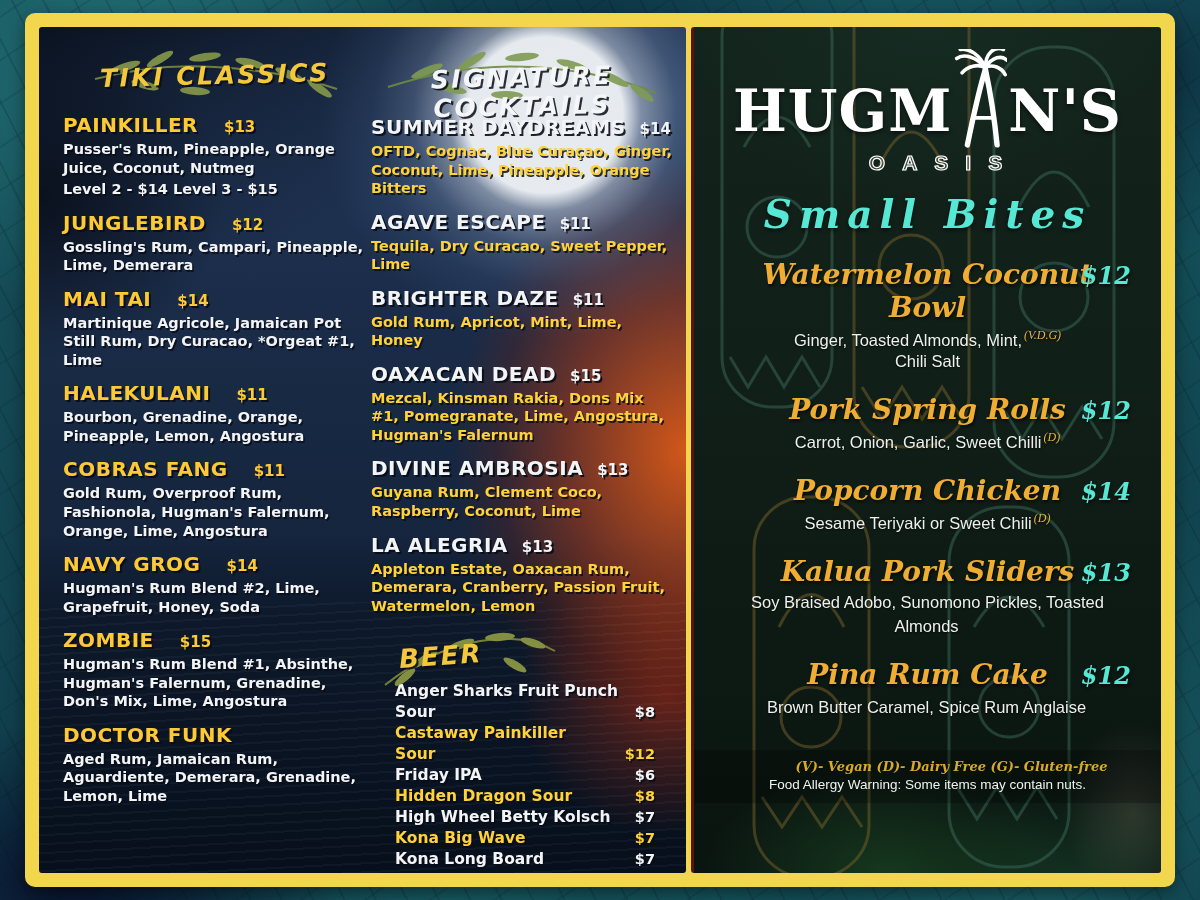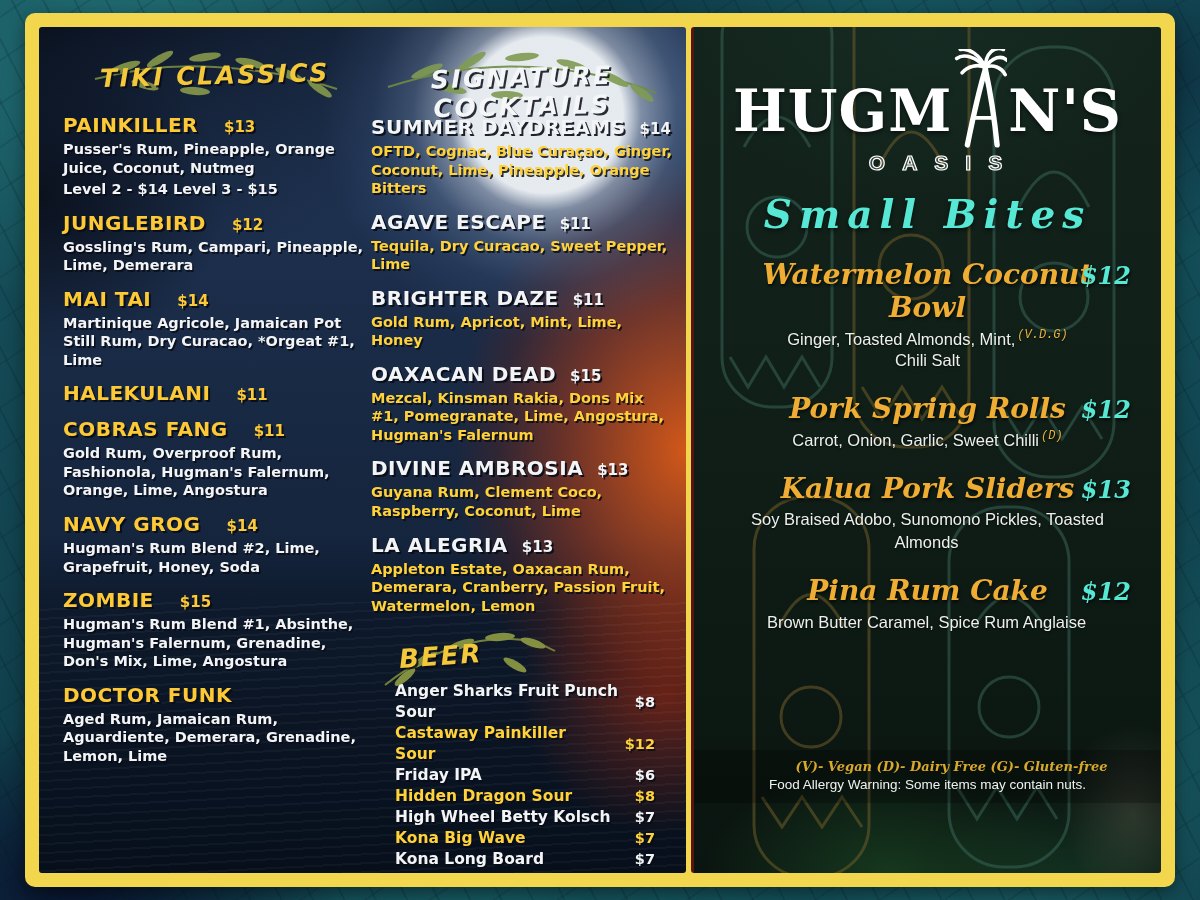--- a/index.html
+++ b/index.html
@@ -66,21 +66,21 @@
   .yellow{ color:#ffd23a; }
   .col-sig .m-price { margin-left:14px; }
 
   
   .beer-head-wrap { position:relative; margin:20px 0 6px 28px; height:40px; }
   .beer-head { position:relative; z-index:1; display:inline-block; font-size:26px; font-weight:bold;
                font-style:italic; letter-spacing:2px; color:#f3c83a; transform:rotate(-4deg);
                font-family:"DejaVu Sans", sans-serif; text-shadow:2px 2px 0 rgba(8,12,22,.85); top:6px; }
   .beer-sprig { position:absolute; left:-34px; top:-10px; }
   .beer-list { margin:2px 18px 0 24px; }
-  .beer-row { display:flex; justify-content:space-between; align-items:center;
+  .beer-row { display:flex; justify-content:space-between; align-items:flex-end;
               font-family:"DejaVu Sans", sans-serif; font-weight:bold; font-size:15.5px;
               line-height:21px; color:#f2f4f6; text-shadow:1.5px 1.5px 0 rgba(8,12,22,.85); }
   .beer-list .beer-row:nth-of-type(2n) { color:#ffd23a;gap:30px; }
   .beer-price { margin-left:12px; font-size:14.5px; }
 
   
   .right-panel { position:relative; flex:1; height:846px; overflow:hidden; border-radius:3px;
     border-left:3px solid #5a1410;
     background:
       radial-gradient(ellipse 100px 130px at 94% 93%, rgba(212,192,162,.16), transparent 70%),
@@ -104,21 +104,21 @@
               color:#56e8d4; text-shadow:0 2px 4px rgba(0,0,0,.6); }
 
   .sb-item { position:relative; text-align:center; margin-top:21px; padding:0 34px; }
   .sb-name { font-family:"DejaVu Serif", serif; font-style:italic; font-weight:bold; font-size:28px;
              color:#f0ad33; text-shadow:1px 2px 3px rgba(0,0,0,.65); }
   .sb-price { position:absolute; right:30px; top:3px; font-family:"DejaVu Serif", serif;
               font-style:italic; font-weight:bold; font-size:24px; color:#56e8d4;
               text-shadow:1px 2px 3px rgba(0,0,0,.65); }
   .sb-desc { margin-top:4px; font-size:16.5px; color:#eef0ee; line-height:1.3;
              text-shadow:0 1px 2px rgba(0,0,0,.7); }
-  .sb-badge { font-family:Liberation Mono, monospace; font-style:italic; font-size:12px;
+  .sb-badge { font-family:Liberation Serif, serif; font-style:italic; font-size:12px;
               color:#e8b43a; vertical-align:super; margin-left:2px; }
   .sb-desc2 { display:block; }
 
   .rp-footer { position:absolute; left:0; right:0; bottom:70px; text-align:center;
                padding:9px 0 11px; background:rgba(0,0,0,.24); }
   .legend { font-family:"DejaVu Serif", serif; font-style:italic; font-weight:bold;
             font-size:13px; color:#d9a92c;margin-left:48px; }
   .warning { margin-top:3px; font-size:13.5px; color:#f0f2f0; }
 </style>
 </head>
@@ -157,20 +157,21 @@
         <div class="m-item">
           <div><span class="m-name gold">JUNGLEBIRD</span><span class="m-price gold">$12</span></div>
           <div class="m-desc white">Gossling's Rum, Campari, Pineapple, Lime, Demerara</div>
         </div>
         <div class="m-item">
           <div><span class="m-name gold">MAI TAI</span><span class="m-price gold">$14</span></div>
           <div class="m-desc white">Martinique Agricole, Jamaican Pot Still Rum, Dry Curacao, *Orgeat #1, Lime</div>
         </div>
         <div class="m-item">
           <div><span class="m-name gold">HALEKULANI</span><span class="m-price gold">$11</span></div>
+          <div class="m-desc white">Bourbon, Grenadine, Orange, Pineapple, Lemon, Angostura</div>
         </div>
         <div class="m-item">
           <div><span class="m-name gold">COBRAS FANG</span><span class="m-price gold">$11</span></div>
           <div class="m-desc white">Gold Rum, Overproof Rum, Fashionola, Hugman's Falernum, Orange, Lime, Angostura</div>
         </div>
         <div class="m-item">
           <div><span class="m-name gold">NAVY GROG</span><span class="m-price gold">$14</span></div>
           <div class="m-desc white">Hugman's Rum Blend #2, Lime, Grapefruit, Honey, Soda</div>
         </div>
         <div class="m-item">
@@ -332,20 +333,25 @@
           <div class="sb-name">Watermelon Coconut Bowl</div>
           <div class="sb-price">$12</div>
           <div class="sb-desc"><span>Ginger, Toasted Almonds, Mint,</span><span class="sb-badge">(V.D.G)</span><span class="sb-desc2">Chili Salt</span></div>
         </div>
         <div class="sb-item">
           <div class="sb-name">Pork Spring Rolls</div>
           <div class="sb-price">$12</div>
           <div class="sb-desc"><span>Carrot, Onion, Garlic, Sweet Chilli</span><span class="sb-badge">(D)</span><span class="sb-desc2"></span></div>
         </div>
         <div class="sb-item">
+          <div class="sb-name">Popcorn Chicken</div>
+          <div class="sb-price">$14</div>
+          <div class="sb-desc"><span>Sesame Teriyaki or Sweet Chili</span><span class="sb-badge">(D)</span><span class="sb-desc2"></span></div>
+        </div>
+        <div class="sb-item">
           <div class="sb-name">Kalua Pork Sliders</div>
           <div class="sb-price">$13</div>
           <div class="sb-desc"><span>Soy Braised Adobo, Sunomono Pickles, Toasted Almonds</span><span class="sb-badge"></span><span class="sb-desc2"></span></div>
         </div>
         <div class="sb-item">
           <div class="sb-name">Pina Rum Cake</div>
           <div class="sb-price">$12</div>
           <div class="sb-desc"><span>Brown Butter Caramel, Spice Rum Anglaise</span><span class="sb-badge"></span><span class="sb-desc2"></span></div>
         </div>
 

